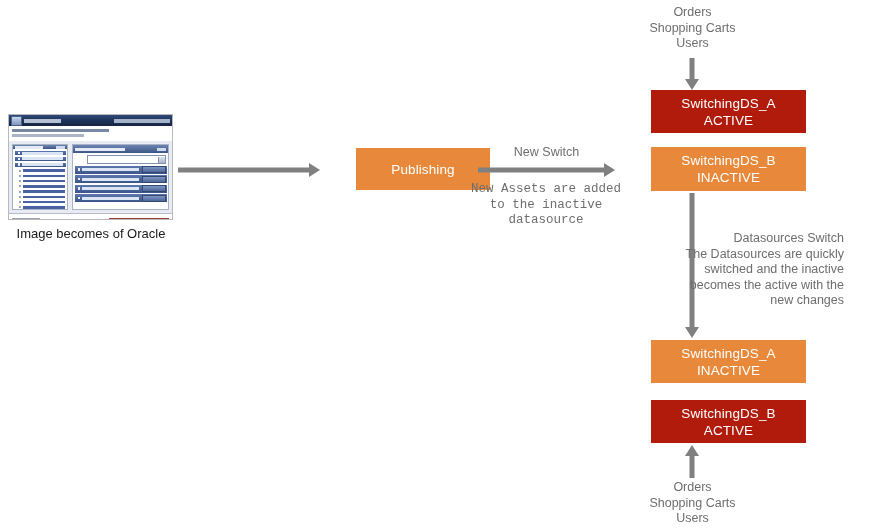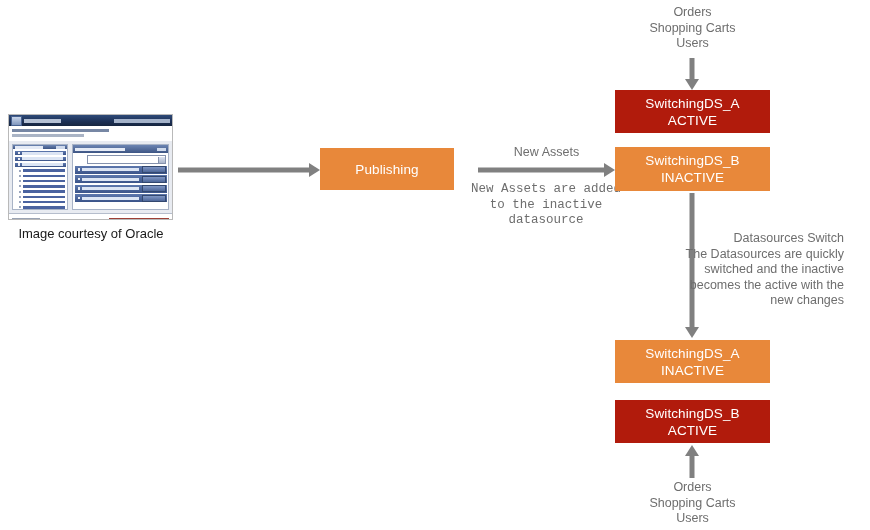--- a/index.html
+++ b/index.html
@@ -27,20 +27,21 @@
     position: absolute;
     display: flex;
     flex-direction: column;
     align-items: center;
     justify-content: center;
     color: #ffffff;
     font-size: 13.5px;
     line-height: 17px;
     text-align: center;
     letter-spacing: .1px;
+    margin-left: 36px;
   }
   .node .l1, .node .l2 { display: block; white-space: nowrap; }
 
   
   .caption {
     position: absolute;
     color: #6e6e6e;
     font-size: 12.5px;
     line-height: 15.5px;
     text-align: center;
@@ -332,37 +333,37 @@
           </div>
       </div>
     </div>
     <div class="thumb-foot">
       <span class="fl"></span>
         <span class="fr"></span>
     </div>
 
   </div>
 
-  <div class="thumb-caption">Image courtesy of Oracle</div>
+  <div class="thumb-caption">Image becomes of Oracle</div>
 
   <div class="arrow-h" style="left:178px; top:163px; width:142px; height:14px;">
     <span class="shaft" style="width:132px;"></span>
     <span class="head"></span>
   </div>
 
   <div class="node" style="left:320px; top:148px; width:134px; height:42px; background:#e8883a;">
     <span class="l1">Publishing</span>
   </div>
 
   <div class="arrow-h" style="left:478px; top:163px; width:137px; height:14px;">
     <span class="shaft" style="width:127px;"></span>
     <span class="head"></span>
   </div>
 
-  <div class="caption" style="left:478px; top:145px; width:137px;">New Assets</div>
+  <div class="caption" style="left:478px; top:145px; width:137px;">New Switch</div>
 
   <div class="caption" style="left:466px; top:182px; width:160px;font-family:Liberation Mono, monospace;">New Assets are added
 to the inactive datasource</div>
 
   <div class="caption" style="left:615px; top:5px; width:155px;">Orders
 Shopping Carts
 Users</div>
 
   <div class="arrow-v down" style="left:685px; top:58px; width:14px; height:32px;">
     <span class="shaft" style="height:22px;"></span>

